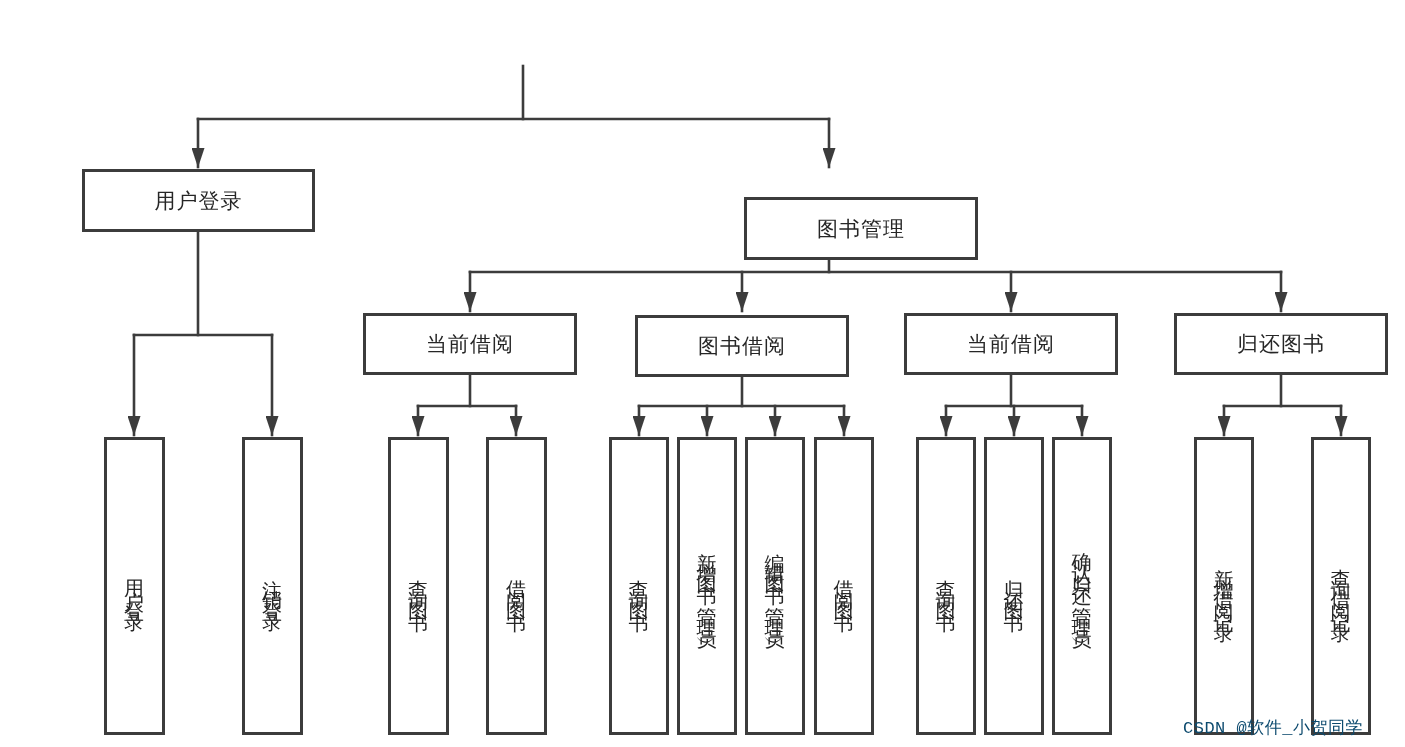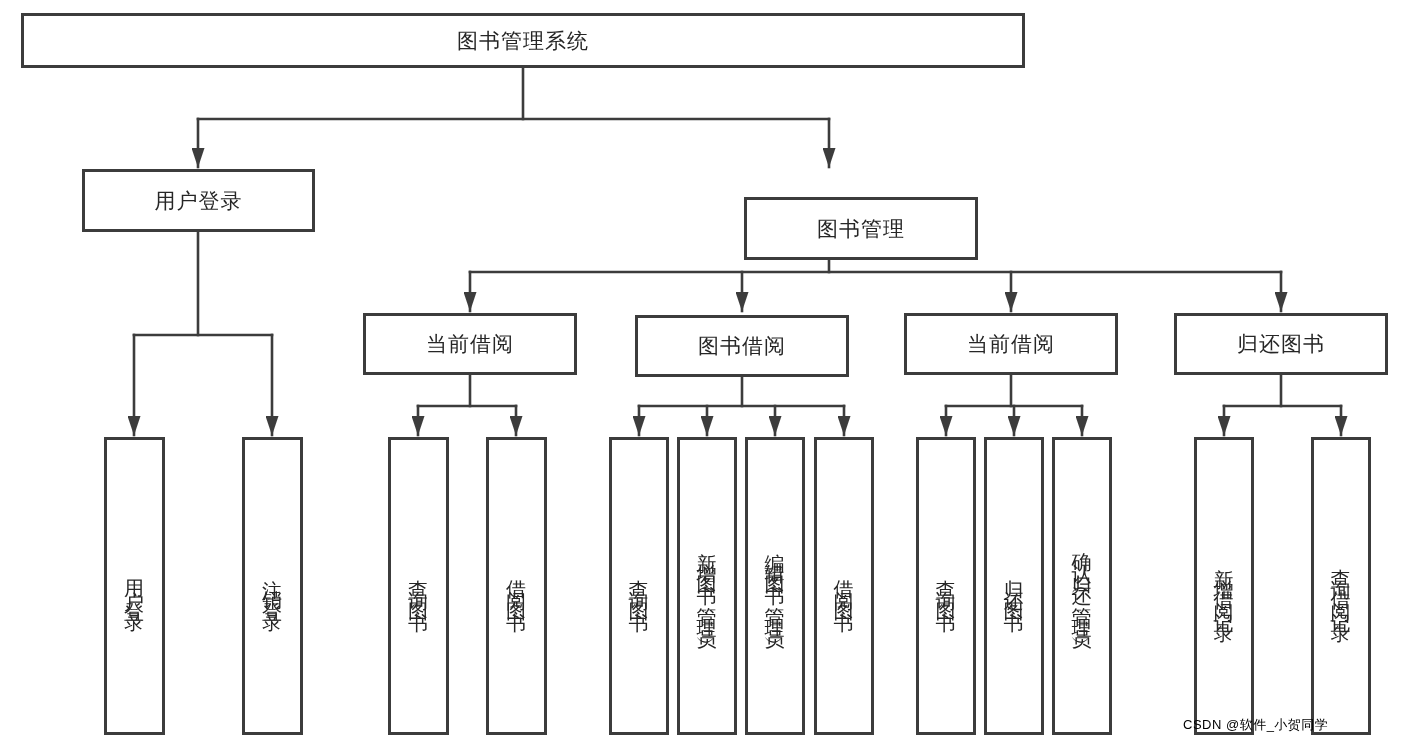--- a/index.html
+++ b/index.html
@@ -44,24 +44,25 @@
     writing-mode: vertical-rl;
     text-orientation: mixed;
     letter-spacing: 11px;
     line-height: 1;
   }
   .watermark {
     position: absolute;
     left: 1183px;
     top: 716px;
     z-index: 3;
-    font-size: 13px;
-    color: #000000;
+    font-size: 17px;
+    color: #0c4a6e;
     letter-spacing: 0.5px;
     white-space: nowrap;
+    font-family: Liberation Mono, monospace;
   }
 </style>
 </head>
 <body>
 
 <div class="stage">
 
   <svg class="wires" width="1405" height="747" viewBox="0 0 1405 747" xmlns="http://www.w3.org/2000/svg">
     <defs>
       <marker id="ah" viewBox="0 0 20 13" markerWidth="20" markerHeight="13" refX="19" refY="6.5" orient="auto" markerUnits="userSpaceOnUse">
@@ -105,21 +106,20 @@
       <path d="M1014 406 V435" marker-end="url(#ah)"></path>
       <path d="M1082 406 V435" marker-end="url(#ah)"></path>
 
       <path d="M1281 373 V406"></path>
       <path d="M1224 406 H1341"></path>
       <path d="M1224 406 V435" marker-end="url(#ah)"></path>
       <path d="M1341 406 V435" marker-end="url(#ah)"></path>
     </g>
   </svg>
 
-  <div class="box h" style="left:21px; top:13px; width:1004px; height:55px;">图书管理系统</div>
 
   <div class="box h" style="left:82px; top:169px; width:233px; height:63px;">用户登录</div>
   <div class="box h" style="left:744px; top:169px; width:234px; height:63px;margin-top:28px;">图书管理</div>
 
   <div class="box h" style="left:363px; top:313px; width:214px; height:62px;">当前借阅</div>
   <div class="box h" style="left:635px; top:315px; width:214px; height:62px;">图书借阅</div>
   <div class="box h" style="left:904px; top:313px; width:214px; height:62px;">当前借阅</div>
   <div class="box h" style="left:1174px; top:313px; width:214px; height:62px;">归还图书</div>
 
   <div class="box v" style="left:104px; top:437px; width:61px; height:298px;">用户登录</div>

